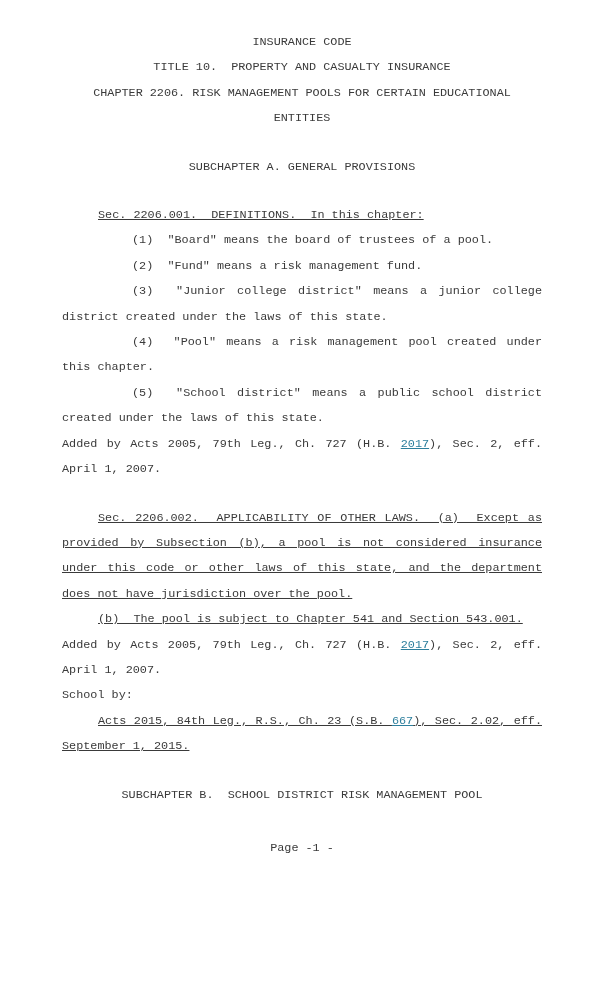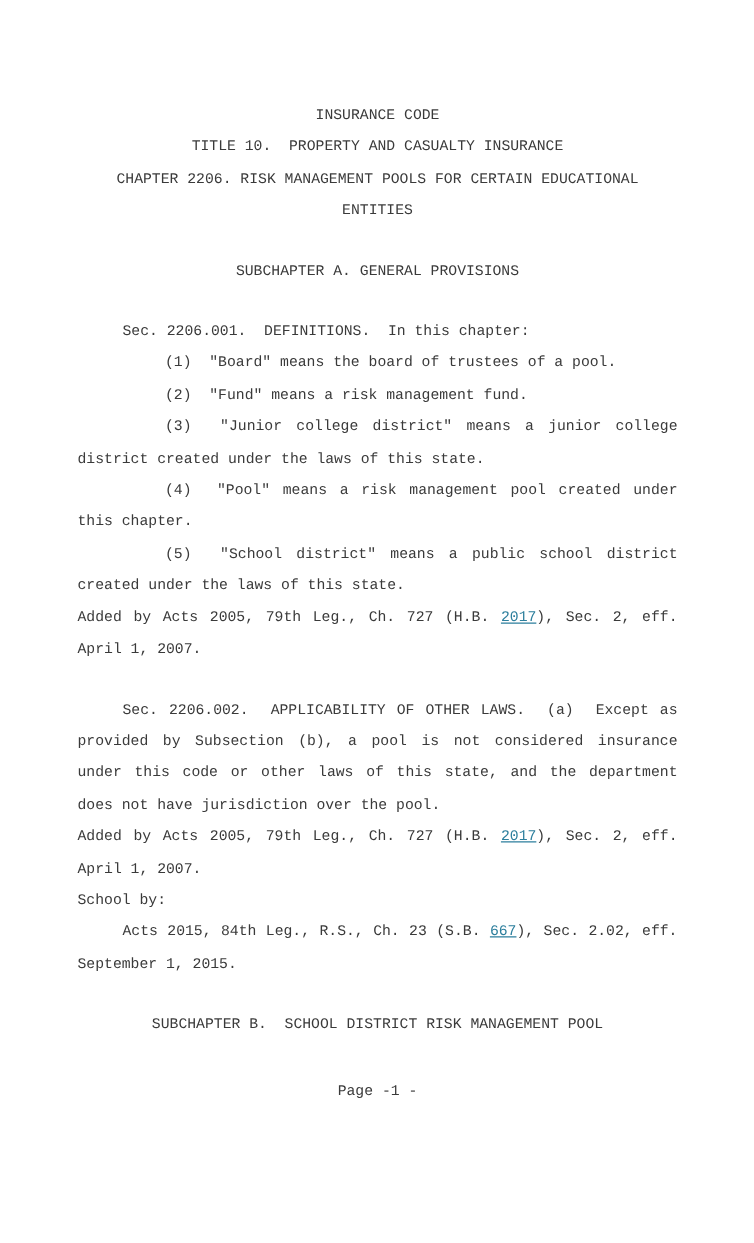--- a/index.html
+++ b/index.html
@@ -6,39 +6,39 @@
     margin: 0;
     padding: 0;
     background: #ffffff;
   }
   .page {
     position: relative;
     width: 603px;
     height: 994px;
     box-sizing: border-box;
     background: #ffffff;
-    padding: 80px 61px 0 62px;
+    padding: 30px 61px 0 62px;
     font-family: "Liberation Mono", "DejaVu Sans Mono", monospace;
     font-size: 11.8px;
     line-height: 25.4px;
     color: #3a3a3a;
     overflow: hidden;
   }
   p {
     margin: 0;
     padding: 0;
   }
   .center {
     text-align: center;
   }
   .body {
     text-align: justify;
     text-align-last: left;
   }
-  .indent1 { text-indent: 36px; }
+  .indent1 { text-indent: 36px; text-decoration: underline; }
   .indent2 { text-indent: 70px; }
   .gap { margin-top: 23px; }
   .footer { margin-top: 28px; }
   a.statute-link {
     color: #2d7f9d;
     text-decoration: underline;
     cursor: pointer;
   }
 </style>
 </head>
@@ -59,20 +59,21 @@
     <p class="body indent2">(1)&nbsp; "Board" means the board of trustees of a pool.</p>
     <p class="body indent2">(2)&nbsp; "Fund" means a risk management fund.</p>
     <p class="body indent2">(3)&nbsp; "Junior college district" means a junior college district created under the laws of this state.</p>
     <p class="body indent2">(4)&nbsp; "Pool" means a risk management pool created under this chapter.</p>
     <p class="body indent2">(5)&nbsp; "School district" means a public school district created under the laws of this state.</p>
     <p class="body"><span>Added by Acts 2005, 79th Leg., Ch. 727 (H.B. </span><a href="#" class="statute-link">2017</a><span>), Sec. 2, eff. April 1, 2007.</span></p>
   </section>
 
   <section>
     <p class="body indent1 gap">Sec. 2206.002.&nbsp; APPLICABILITY OF OTHER LAWS.&nbsp; (a)&nbsp; Except as provided by Subsection (b), a pool is not considered insurance under this code or other laws of this state, and the department does not have jurisdiction over the pool.</p>
+    <p class="body indent1">(b)&nbsp; The pool is subject to Chapter 541 and Section 543.001.</p>
     <p class="body"><span>Added by Acts 2005, 79th Leg., Ch. 727 (H.B. </span><a href="#" class="statute-link">2017</a><span>), Sec. 2, eff. April 1, 2007.</span></p>
     <p class="body">School by:</p>
     <p class="body indent1"><span>Acts 2015, 84th Leg., R.S., Ch. 23 (S.B. </span><a href="#" class="statute-link">667</a><span>), Sec. 2.02, eff. September 1, 2015.</span></p>
   </section>
 
   <p class="center gap">SUBCHAPTER B.&nbsp; SCHOOL DISTRICT RISK MANAGEMENT POOL</p>
 
   <footer class="center footer">Page -1 -</footer>
 
 </div>

